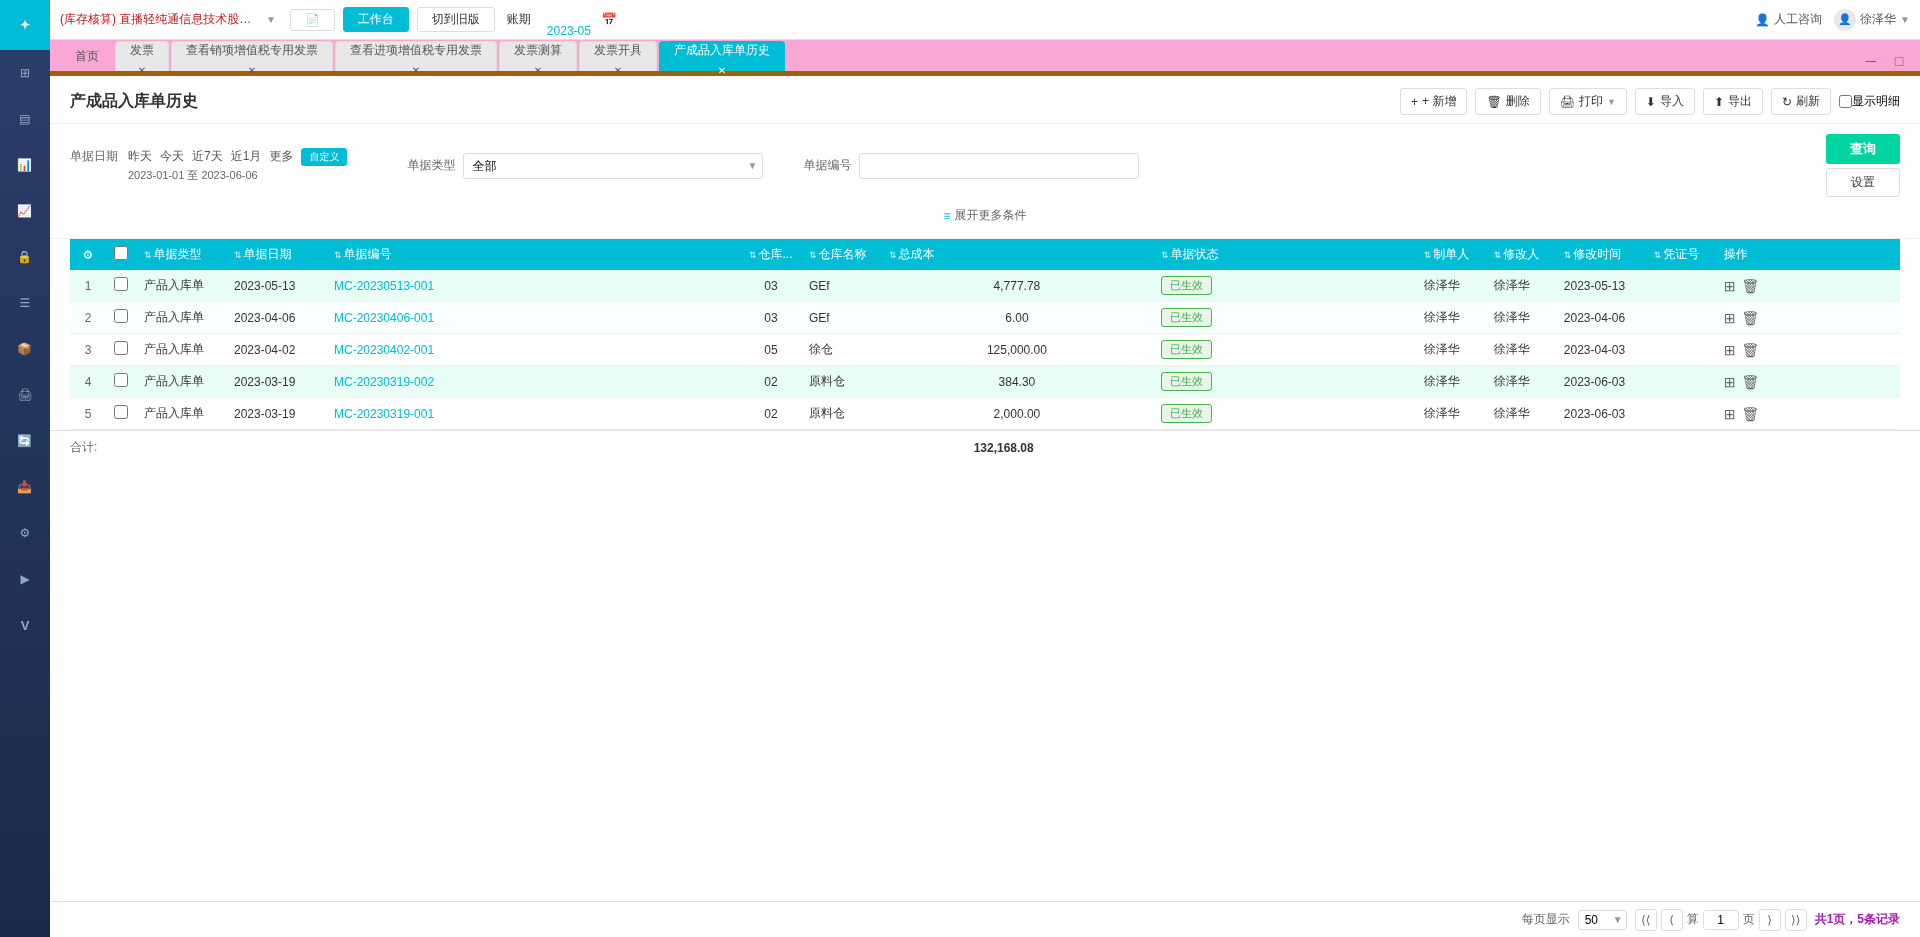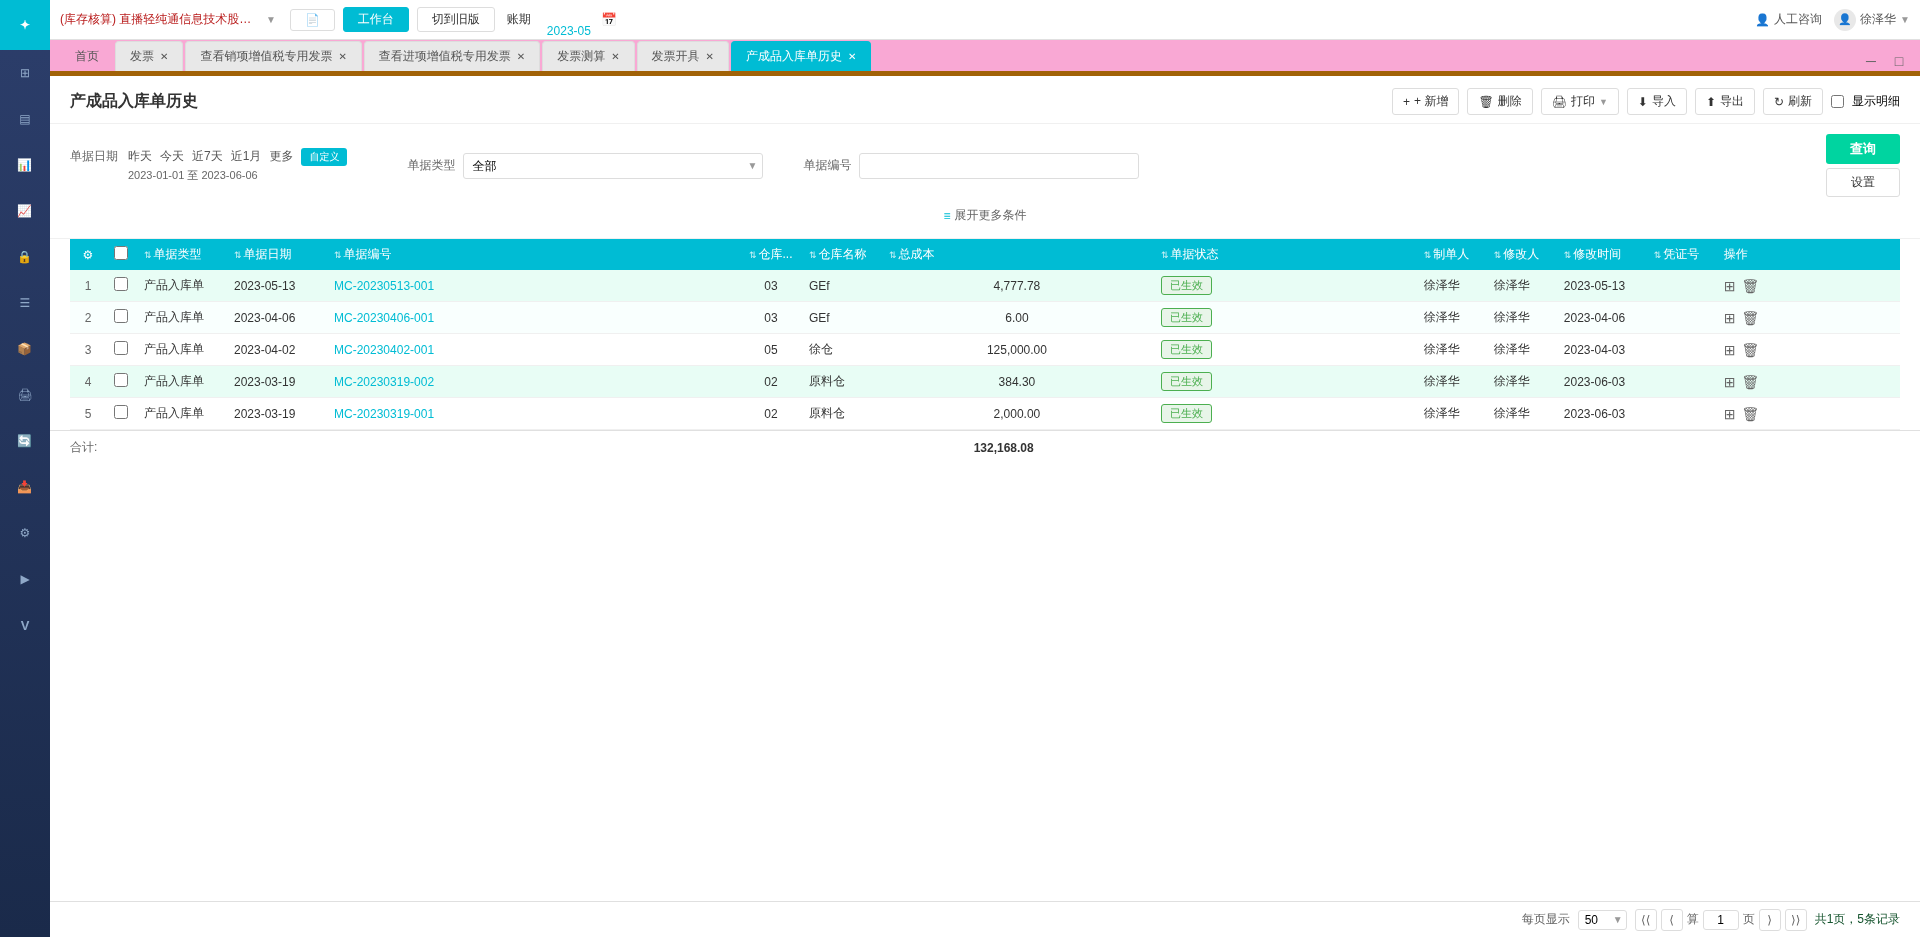--- a/index.html
+++ b/index.html
@@ -138,20 +138,21 @@
       gap: 6px;
       border: 1px solid #ddd;
       border-bottom: none;
       border-radius: 4px 4px 0 0;
       background: #e8e8e8;
       cursor: pointer;
       font-size: 12px;
       color: #555;
       margin-right: 2px;
       white-space: nowrap;
+      flex-direction: column;
     }
     .tab.active {
       background: #00bcd4;
       color: white;
       border-color: #00bcd4;
     }
     .tab-close {
       font-size: 10px;
       cursor: pointer;
       color: inherit;
@@ -472,21 +473,21 @@
       background: white;
     }
     .page-input {
       width: 36px;
       text-align: center;
       border: 1px solid #ddd;
       border-radius: 3px;
       padding: 2px 4px;
       font-size: 12px;
     }
-    .page-total { color: #14532d; }
+    .page-total { color: #a21caf; font-weight: bold; }
 
     .checkbox-input {
       width: 14px;
       height: 14px;
       cursor: pointer;
     }
   </style>
 </head>
 <body>
 
@@ -620,21 +621,21 @@
           <span>导入</span>
         </button>
         <button class="action-btn">
           <span>⬆</span>
           <span>导出</span>
         </button>
         <button class="action-btn">
           <span>↻</span>
           <span>刷新</span>
         </button>
-        <label style="display:flex;align-items:center;gap:8px;cursor:pointer;">
+        <label style="display:flex;align-items:center;gap:0;cursor:pointer;">
           <input type="checkbox" style="">
           <span>显示明细</span>
         </label>
       </div>
     </div>
 
     <div class="filter-area">
       <div class="filter-row">
 
         <div style="display:flex;align-items:flex-start;gap:10px;">

